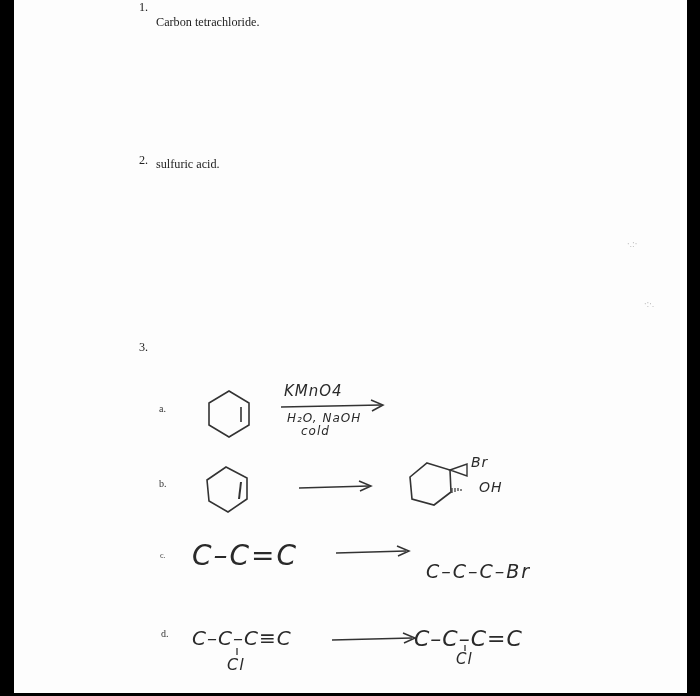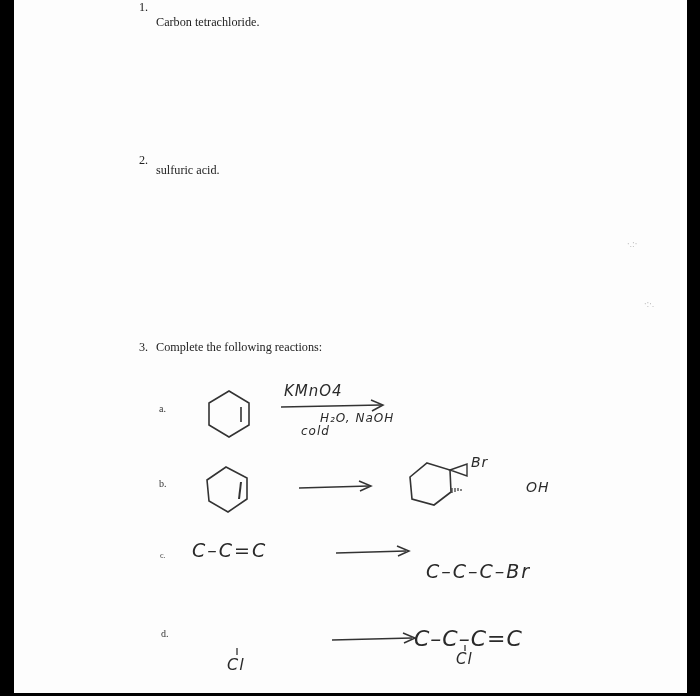--- a/index.html
+++ b/index.html
@@ -18,70 +18,70 @@
 
 <div class="page">
 
   <div class="q" style="left:125px;top:0px;width:540px;height:32px;">
     <span class="qnum">1.</span>
     <span class="qtext" style="top:15px;">Carbon tetrachloride.</span>
   </div>
 
   <div class="q" style="left:125px;top:153px;width:540px;height:32px;">
     <span class="qnum">2.</span>
-    <span class="qtext" style="top:10px;text-align:right;">sulfuric acid.</span>
+    <span class="qtext" style="top:4px;text-align:right;">sulfuric acid.</span>
   </div>
 
   <div class="q" style="left:125px;top:340px;width:540px;height:16px;">
     <span class="qnum">3.</span>
-    <span class="qtext">Complete the following reactions:</span>
   </div>
 
   <span class="sub" style="left:145px;top:403px;">a.</span>
   <svg style="left:190px;top:388px;" width="50" height="50">
     <polygon points="25,3 45,15 45,37 25,49 5,37 5,15" fill="none" stroke="#333" stroke-width="1.6"></polygon>
     <line x1="37" y1="19" x2="37" y2="34" stroke="#333" stroke-width="1.6"></line>
   </svg>
   <span class="hand" style="left:270px;top:382px;font-size:15px;">KMnO4</span>
   <svg style="left:265px;top:400px;" width="110" height="14">
     <line x1="2" y1="7" x2="102" y2="5" stroke="#333" stroke-width="1.5"></line>
     <polyline points="92,0 104,5 93,11" fill="none" stroke="#333" stroke-width="1.5"></polyline>
   </svg>
-  <span class="hand" style="left:273px;top:411px;font-size:12px;margin-left:33px;">H₂O, NaOH</span>
+  <span class="hand" style="left:273px;top:411px;font-size:12px;">H₂O, NaOH</span>
   <span class="hand" style="left:287px;top:424px;font-size:12px;">cold</span>
 
   <span class="sub" style="left:145px;top:478px;">b.</span>
   <svg style="left:190px;top:464px;" width="50" height="50">
     <polygon points="22,3 43,14 43,35 24,48 5,37 3,16" fill="none" stroke="#333" stroke-width="1.6"></polygon>
     <line x1="37" y1="18" x2="35" y2="35" stroke="#333" stroke-width="2"></line>
   </svg>
   <svg style="left:283px;top:480px;" width="80" height="14">
     <line x1="2" y1="8" x2="72" y2="6" stroke="#333" stroke-width="1.5"></line>
     <polyline points="62,1 74,6 63,11" fill="none" stroke="#333" stroke-width="1.5"></polyline>
   </svg>
   <svg style="left:393px;top:460px;" width="70" height="50">
     <polygon points="20,3 43,10 44,32 27,45 5,39 3,17" fill="none" stroke="#333" stroke-width="1.6"></polygon>
     <polygon points="43,10 60,4 60,16" fill="none" stroke="#333" stroke-width="1.4"></polygon>
     <line x1="45" y1="28" x2="45" y2="33" stroke="#333" stroke-width="1.2"></line>
     <line x1="48" y1="28" x2="48" y2="32" stroke="#333" stroke-width="1.2"></line>
     <line x1="51" y1="28" x2="51" y2="31" stroke="#333" stroke-width="1.2"></line>
     <line x1="54" y1="29" x2="54" y2="31" stroke="#333" stroke-width="1.2"></line>
   </svg>
   <span class="hand" style="left:457px;top:454px;font-size:14px;">Br</span>
-  <span class="hand" style="left:465px;top:479px;font-size:14px;margin-left:47px;">OH</span>
+  <span class="hand" style="left:465px;top:479px;font-size:14px;">OH</span>
 
   <span class="sub" style="left:146px;top:551px;font-size:8px;">c.</span>
-  <span class="hand" style="left:178px;top:539px;font-size:19px;letter-spacing:2px;">C–C=C</span>
+  <span class="hand" style="left:178px;top:539px;font-size:28px;letter-spacing:2px;">C–C=C</span>
   <svg style="left:320px;top:545px;" width="80" height="14">
     <line x1="2" y1="8" x2="72" y2="6" stroke="#333" stroke-width="1.5"></line>
     <polyline points="63,1 75,6 64,11" fill="none" stroke="#333" stroke-width="1.5"></polyline>
   </svg>
   <span class="hand" style="left:412px;top:560px;font-size:19px;letter-spacing:2px;">C–C–C–Br</span>
 
   <span class="sub" style="left:147px;top:628px;">d.</span>
+  <span class="hand" style="left:178px;top:626px;font-size:20px;letter-spacing:1px;">C–C–C≡C</span>
   <svg style="left:220px;top:648px;" width="6" height="8">
     <line x1="3" y1="0" x2="3" y2="7" stroke="#333" stroke-width="1.3"></line>
   </svg>
   <span class="hand" style="left:213px;top:655px;font-size:16px;">Cl</span>
   <svg style="left:316px;top:632px;" width="90" height="14">
     <line x1="2" y1="8" x2="82" y2="6" stroke="#333" stroke-width="1.5"></line>
     <polyline points="73,1 85,6 74,11" fill="none" stroke="#333" stroke-width="1.5"></polyline>
   </svg>
   <span class="hand" style="left:400px;top:626px;font-size:22px;letter-spacing:1px;">C–C–C=C</span>
   <svg style="left:448px;top:645px;" width="6" height="8">

